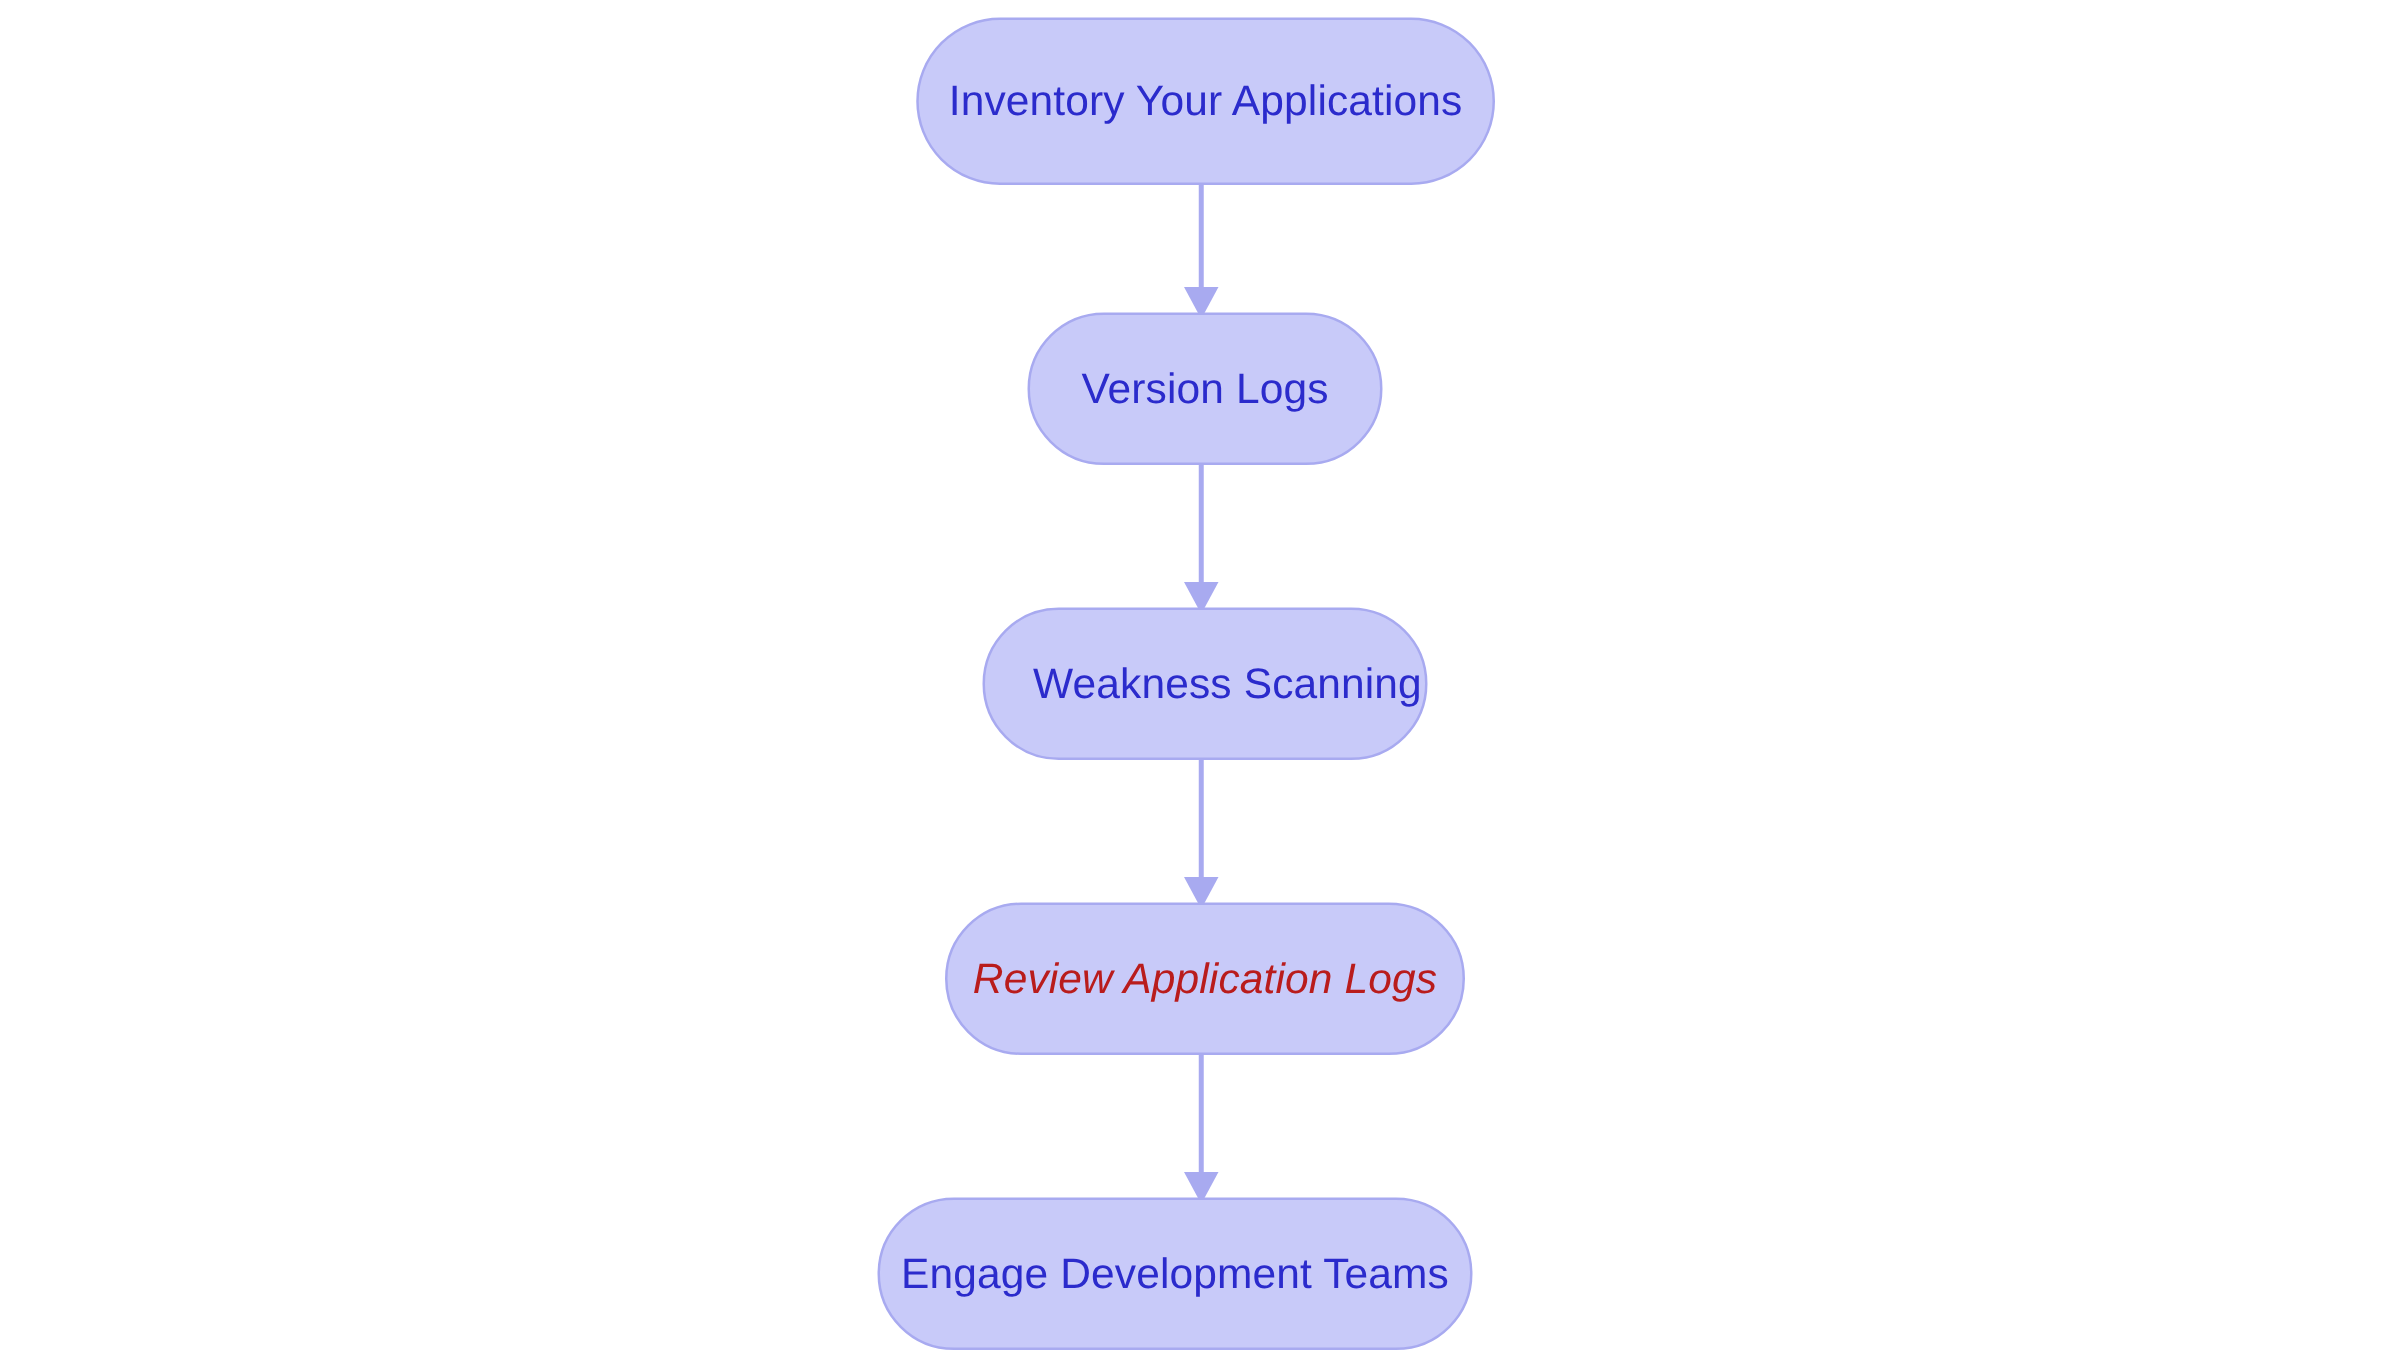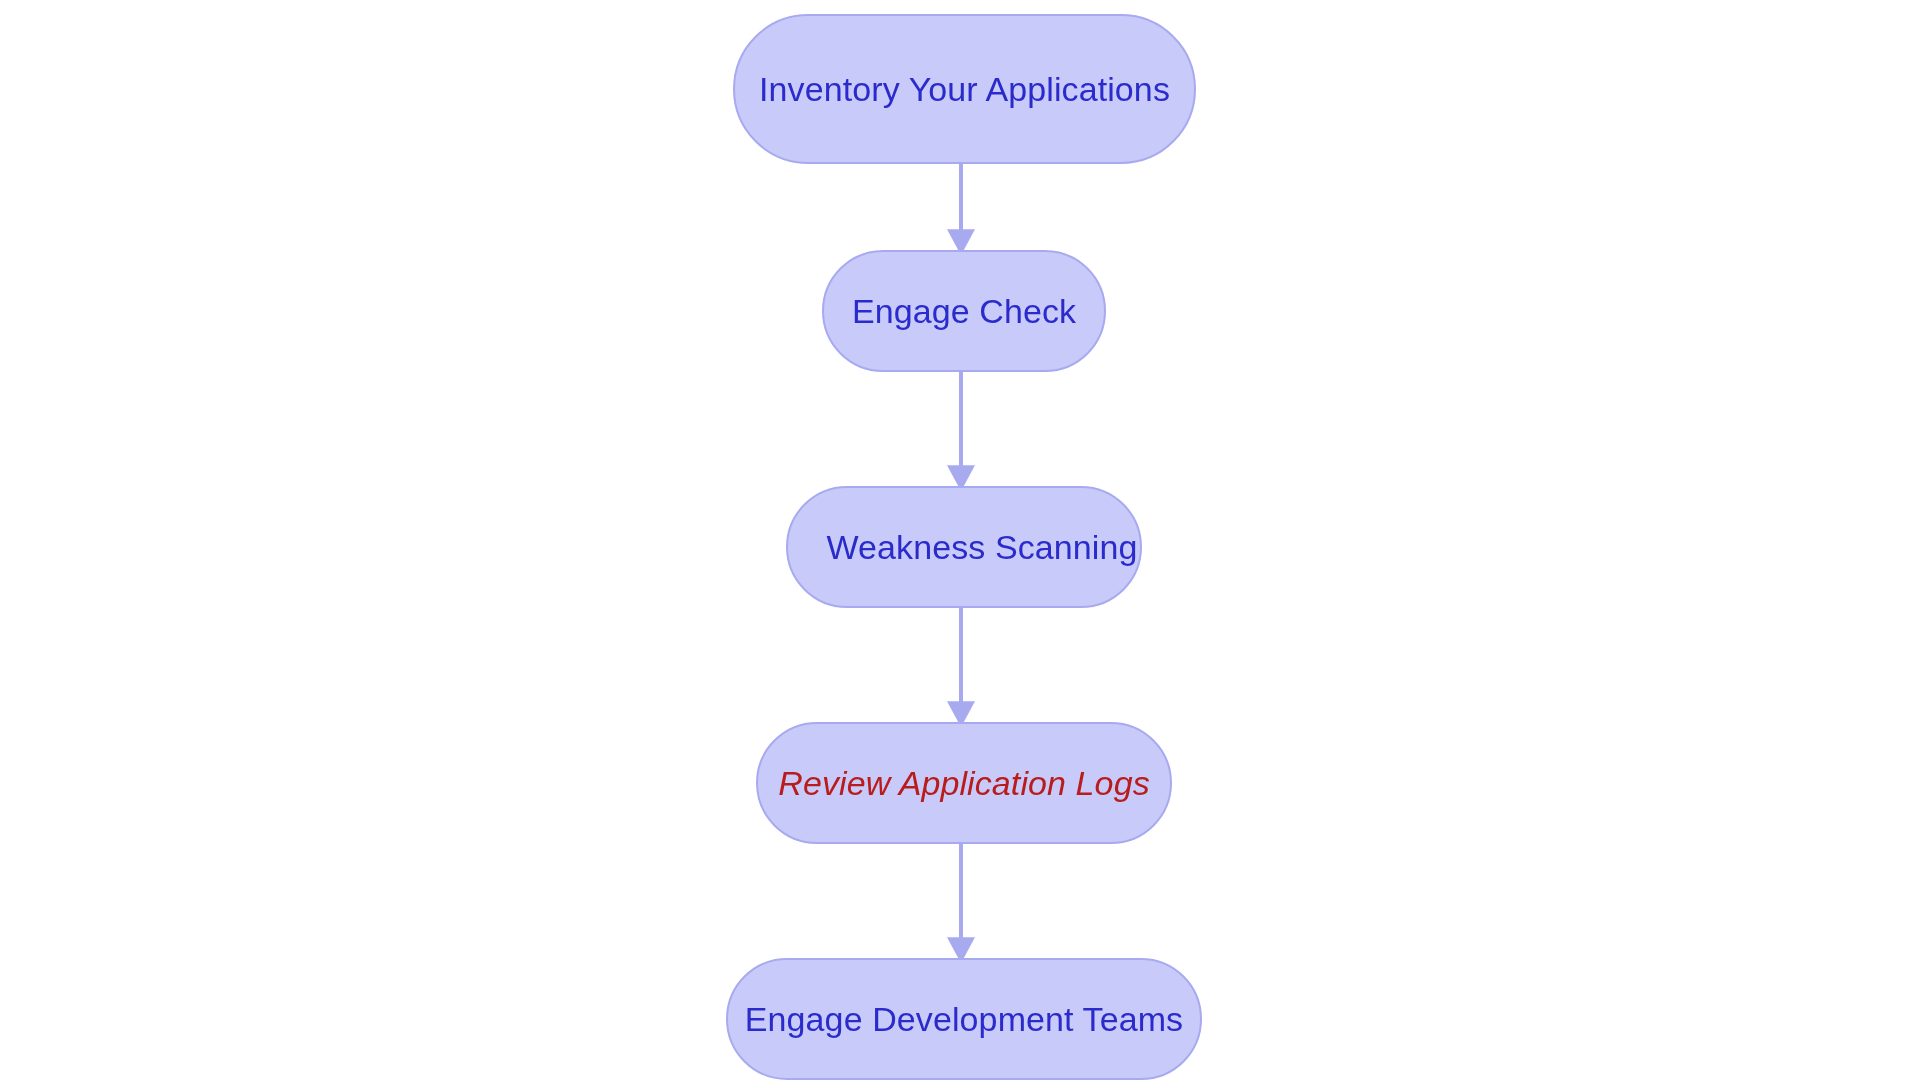--- a/index.html
+++ b/index.html
@@ -73,38 +73,38 @@
       <line class="edge-line" x1="961" y1="372" x2="961" y2="474" stroke="#a8aaf0" stroke-width="4" marker-end="url(#arrowhead)"></line>
     </g>
     <g>
       <line class="edge-line" x1="961" y1="608" x2="961" y2="710" stroke="#a8aaf0" stroke-width="4" marker-end="url(#arrowhead)"></line>
     </g>
     <g>
       <line class="edge-line" x1="961" y1="844" x2="961" y2="946" stroke="#a8aaf0" stroke-width="4" marker-end="url(#arrowhead)"></line>
     </g>
   </svg>
 
-  <div class="node-group" style="left: 733px; top: 14px; width: 463px; height: 150px;">
+  <div class="node-group" style="left: 733px; top: 14px; width: 463px; height: 134px;">
     <div class="node-shape" style="background: rgb(200, 202, 249); border-color: rgb(168, 170, 240);"></div>
     <span class="node-label" style="color: rgb(43, 43, 204);">Inventory Your Applications</span>
   </div>
 
   <div class="node-group" style="left: 822px; top: 250px; width: 284px; height: 122px;">
     <div class="node-shape" style="background: rgb(200, 202, 249); border-color: rgb(168, 170, 240);"></div>
-    <span class="node-label" style="color: rgb(43, 43, 204);">Engage Check</span>
+    <span class="node-label" style="color: rgb(43, 43, 204);">Version Logs</span>
   </div>
 
   <div class="node-group" style="left: 786px; top: 486px; width: 356px; height: 122px;">
     <div class="node-shape" style="background: rgb(200, 202, 249); border-color: rgb(168, 170, 240);"></div>
     <span class="node-label" style="color: rgb(43, 43, 204); margin-left: 36px;">Weakness Scanning</span>
   </div>
 
   <div class="node-group" style="left: 756px; top: 722px; width: 416px; height: 122px;">
     <div class="node-shape" style="background: rgb(200, 202, 249); border-color: rgb(168, 170, 240);"></div>
     <span class="node-label" style="color: #b91c1c; font-style: italic;">Review Application Logs</span>
   </div>
 
-  <div class="node-group" style="left: 726px; top: 958px; width: 476px; height: 122px;">
+  <div class="node-group" style="left: 702px; top: 958px; width: 476px; height: 122px;">
     <div class="node-shape" style="background: rgb(200, 202, 249); border-color: rgb(168, 170, 240);"></div>
     <span class="node-label" style="color: rgb(43, 43, 204);">Engage Development Teams</span>
   </div>
 
 </div>
 
 </body></html>

